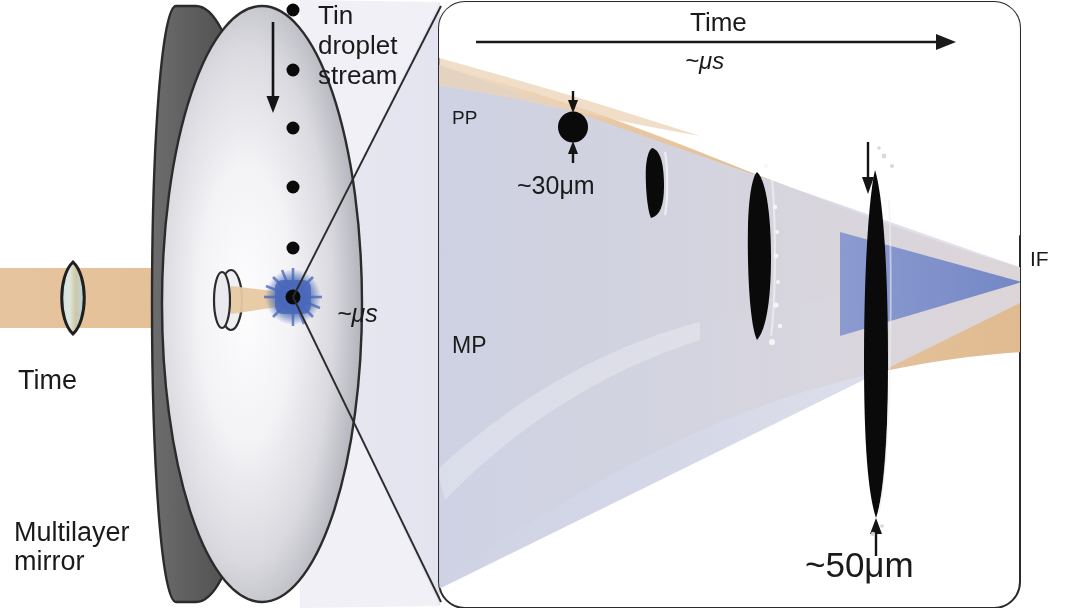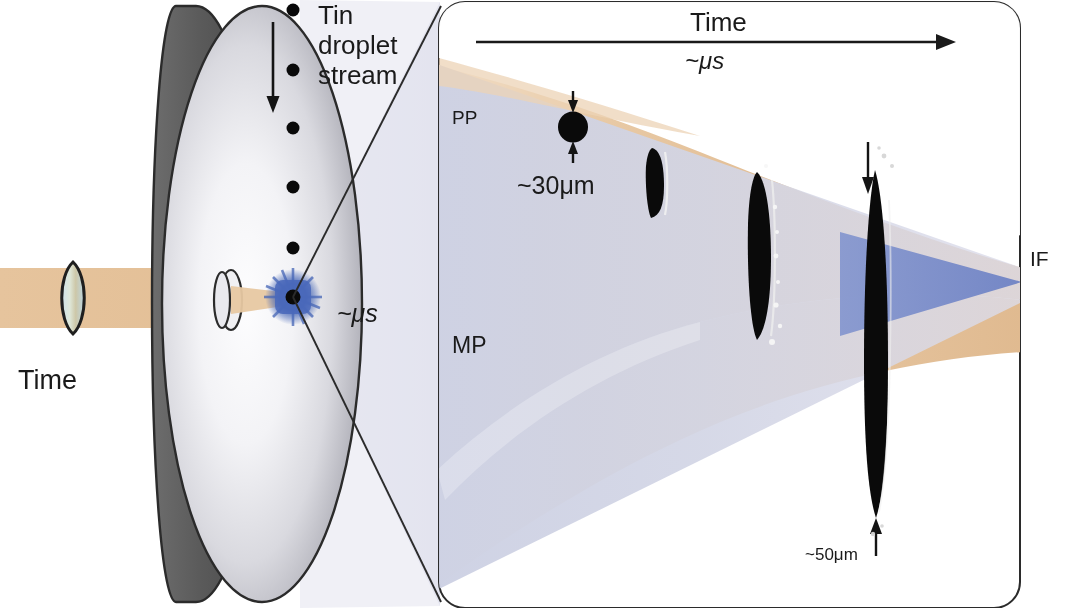--- a/index.html
+++ b/index.html
@@ -11,21 +11,21 @@
        white-space:pre;line-height:1.08;font-weight:400;}
   .lbl-laser{left:18px;top:366px;font-size:27px;}
   .lbl-mirror{left:14px;top:518px;font-size:27px;text-align:left;}
   .lbl-tin{left:318px;top:0px;font-size:26px;text-align:left;line-height:1.16;}
   .lbl-mus-left{left:337px;top:300px;font-size:25px;font-style:italic;}
   .lbl-time{left:690px;top:8px;font-size:26px;}
   .lbl-mus-top{left:685px;top:48px;font-size:24px;font-style:italic;}
   .lbl-pp{left:452px;top:108px;font-size:19px;}
   .lbl-mp{left:452px;top:333px;font-size:23px;}
   .lbl-30{left:517px;top:172px;font-size:25px;}
-  .lbl-50{left:805px;top:546px;font-size:17px;}
+  .lbl-50{left:805px;top:546px;font-size:35px;}
   .lbl-if{left:1030px;top:248px;font-size:21px;}
 </style>
 </head>
 <body>
 
 <div id="stage">
 
   <svg class="layer" viewBox="0 0 1080 608">
     <defs>
 
@@ -242,20 +242,21 @@
       </g>
 
       <g>
         <line x1="476" y1="42" x2="942" y2="42" stroke="#1a1a1a" stroke-width="2.4"></line>
         <path d="M956,42 L936,34 L936,50 Z" fill="#1a1a1a"></path>
       </g>
     </g>
   </svg>
 
   <div class="lbl lbl-laser">Time</div>
+  <div class="lbl lbl-mirror">Multilayer<br>mirror</div>
   <div class="lbl lbl-tin">Tin<br>droplet<br>stream</div>
   <div class="lbl lbl-mus-left">~μs</div>
   <div class="lbl lbl-time">Time</div>
   <div class="lbl lbl-mus-top">~μs</div>
   <div class="lbl lbl-pp">PP</div>
   <div class="lbl lbl-mp">MP</div>
   <div class="lbl lbl-30">~30μm</div>
   <div class="lbl lbl-50">~50μm</div>
   <div class="lbl lbl-if">IF</div>
 

